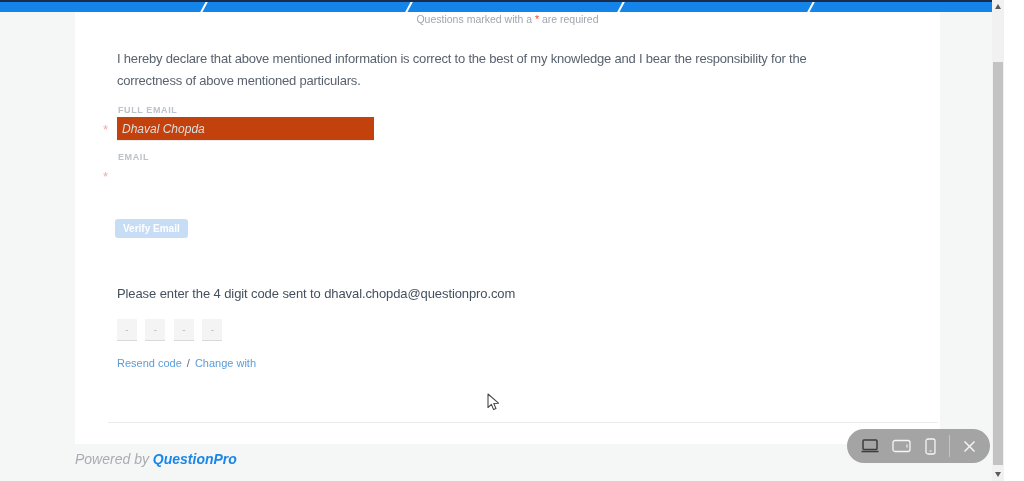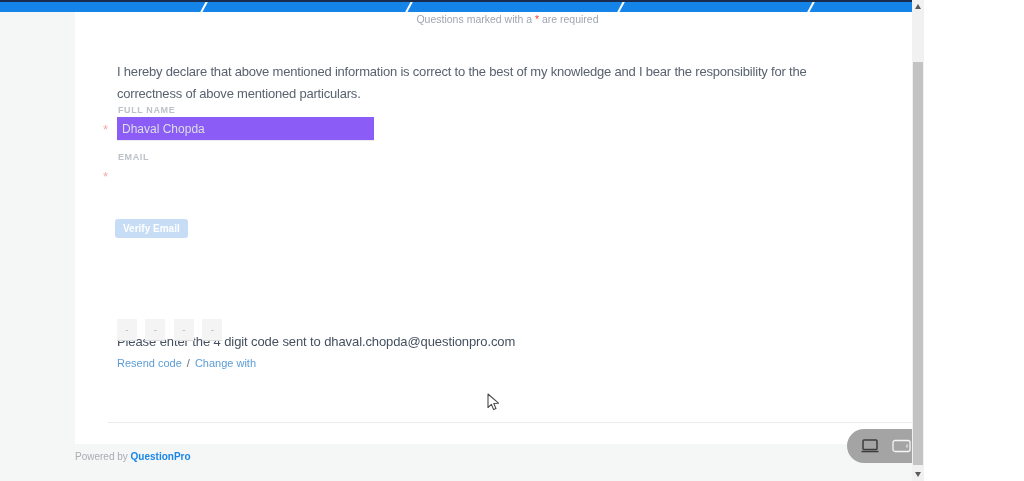--- a/index.html
+++ b/index.html
@@ -1,57 +1,57 @@
 <!DOCTYPE html>
 <html><head>
 <meta charset="utf-8">
 <style>
   * { margin:0; padding:0; box-sizing:border-box; }
   html,body { width:1024px; height:481px; overflow:hidden; }
   body { font-family:"Liberation Sans", sans-serif; }
-  .page { position:relative; width:924px; height:481px; background:#f5f6f6; overflow:hidden; }
+  .page { position:relative; width:1004px; height:481px; background:#f5f6f6; overflow:hidden; }
 
   
   .top-navy { position:absolute; left:0; top:0; width:1012px; height:2px; background:#1b2d4f; }
   .progress-bar { position:absolute; left:0; top:2px; width:1012px; height:10px; background:#1484e8; overflow:hidden; }
   .progress-sep { position:absolute; top:-2px; width:2px; height:14px; background:#ffffff; transform:rotate(28deg); }
 
   
   .scrollbar { position:absolute; right:0; top:0; width:12px; height:481px; background:#f1f1f1; }
   .sb-arrow { position:absolute; left:50%; transform:translateX(-50%); width:0; height:0; }
   .sb-up { top:4px; border-left:3.5px solid transparent; border-right:3.5px solid transparent; border-bottom:5px solid #5a5a5a; }
   .sb-down { bottom:4px; border-left:3.5px solid transparent; border-right:3.5px solid transparent; border-top:5px solid #5a5a5a; }
   .sb-thumb { position:absolute; left:1px; top:62px; width:10px; height:403px; background:#c3c3c3; }
 
   
   .card { position:absolute; left:75px; top:12px; width:865px; height:432px; background:#ffffff; }
 
   .required-note { position:absolute; left:0; top:1px; width:100%; text-align:center; font-size:10.5px; color:#9fa6ae; }
   .required-note .req-star { color:#ee4b35; }
 
-  .declaration { position:absolute; left:42px; top:36px; width:701px; font-size:13px; letter-spacing:-0.2px; line-height:22px; color:#59626f;margin-top:13px; }
+  .declaration { position:absolute; left:42px; top:36px; width:701px; font-size:13px; letter-spacing:-0.2px; line-height:22px; color:#59626f; }
 
   .field-label { position:absolute; font-size:9px; font-weight:bold; letter-spacing:0.6px; color:#bdc2c8; }
   .field-star { position:absolute; left:28px; font-size:13px; color:#f2aba4; }
-  .field-input { position:absolute; left:42px; width:257px; height:24px; background:#8b5cf6; border:none; border-bottom:1px solid #ececec; color:#dcdfe2; font-size:12px; font-family:"Liberation Sans", sans-serif; padding:0 0 0 5px; outline:none; }
+  .field-input { position:absolute; left:42px; width:257px; height:24px; background:#c2410c; border:none; border-bottom:1px solid #ececec; color:#dcdfe2; font-size:12px; font-family:"Liberation Sans", sans-serif; padding:0 0 0 5px; outline:none;font-style:italic; }
 
   .verify-btn { position:absolute; left:40px; top:207px; height:19px; padding:0 8px; background:#c7ddf6; border:none; border-radius:3px; color:#ffffff; font-size:10px; font-weight:bold; font-family:"Liberation Sans", sans-serif; cursor:pointer;text-align:center; }
 
-  .code-prompt { position:absolute; left:42px; top:274px; font-size:13px; letter-spacing:-0.1px; color:#44505f;margin-top:48px; }
+  .code-prompt { position:absolute; left:42px; top:274px; font-size:13px; letter-spacing:-0.1px; color:#44505f; }
 
   .code-boxes { position:absolute; left:42px; top:307px; }
   .code-box { display:inline-block; width:20px; height:22px; margin-right:4px; background:#f4f4f4; border-bottom:1px solid #d9d9d9; text-align:center; line-height:22px; font-size:10px; color:#bcbcbc; }
 
   .code-links { position:absolute; left:42px; top:345px; font-size:11px; }
   .code-links a { color:#5c9cd6; text-decoration:none; }
   .link-sep { color:#64707f; margin:0 5px; }
 
   .card-divider { position:absolute; left:33px; top:410px; width:830px; height:1px; background:#ececec; }
 
-  .footer { position:absolute; left:75px; top:451px; font-size:10px; color:#a8adb3; }
+  .footer { position:absolute; left:75px; top:451px; font-size:14px; color:#a8adb3;font-style:italic; }
   .footer a { color:#1a87e8; font-weight:bold; text-decoration:none; }
 
   
   .preview-toolbar { position:absolute; left:847px; top:429px; width:143px; height:34px; background:#a4a4a4; border-radius:17px; display:flex; align-items:center; justify-content:space-between; padding:0 14px; }
   .pt-btn { background:none; border:none; padding:0; display:flex; align-items:center; justify-content:center; cursor:pointer; height:24px; }
   .pt-divider { width:1px; height:22px; background:#c6c6c6; }
 
   .cursor { position:absolute; left:487px; top:393px; }
 </style>
 </head>
@@ -68,21 +68,21 @@
   </div>
 
   <div class="card">
 
     <div class="required-note">
       <span>Questions marked with a </span><span class="req-star">*</span><span> are required</span>
     </div>
 
     <div class="declaration">I hereby declare that above mentioned information is correct to the best of my knowledge and I bear the responsibility for the correctness of above mentioned particulars.</div>
 
-    <div class="field-label" style="left:43px; top:93px;">FULL NAME</div>
+    <div class="field-label" style="left:43px; top:93px;">FULL EMAIL</div>
     <div class="field-star" style="top:110px;">*</div>
     <input class="field-input" style="top: 105px;" readonly="" value="Dhaval Chopda">
 
     <div class="field-label" style="left:43px; top:140px;text-align:right;">EMAIL</div>
     <div class="field-star" style="top:157px;">*</div>
 
     <button class="verify-btn">Verify Email</button>
 
     <div class="code-prompt">Please enter the 4 digit code sent to dhaval.chopda@questionpro.com</div>
 

